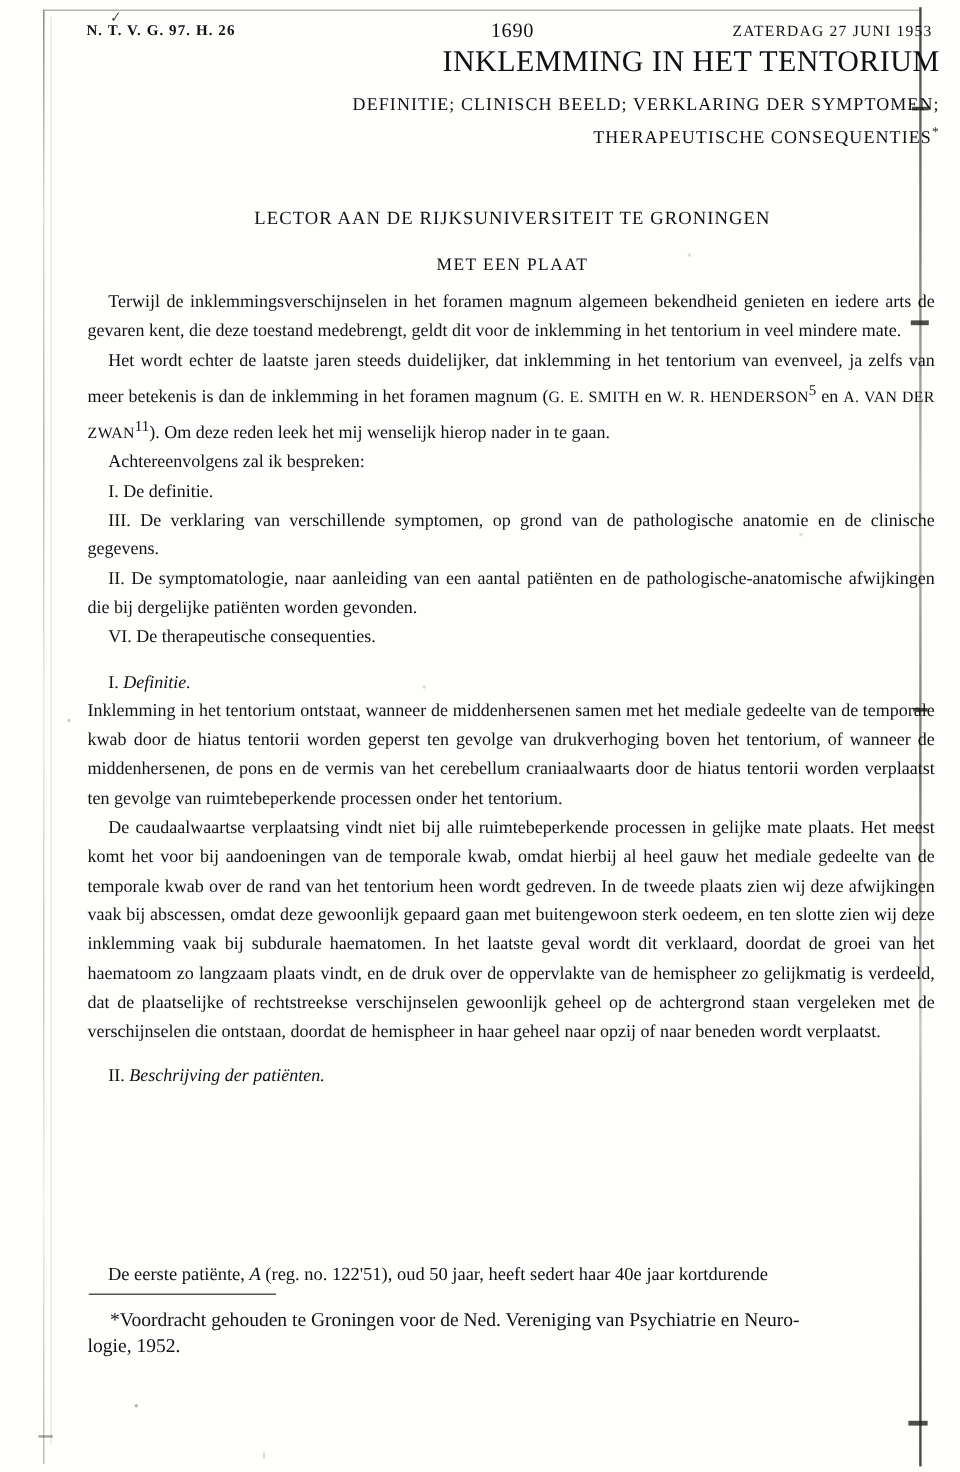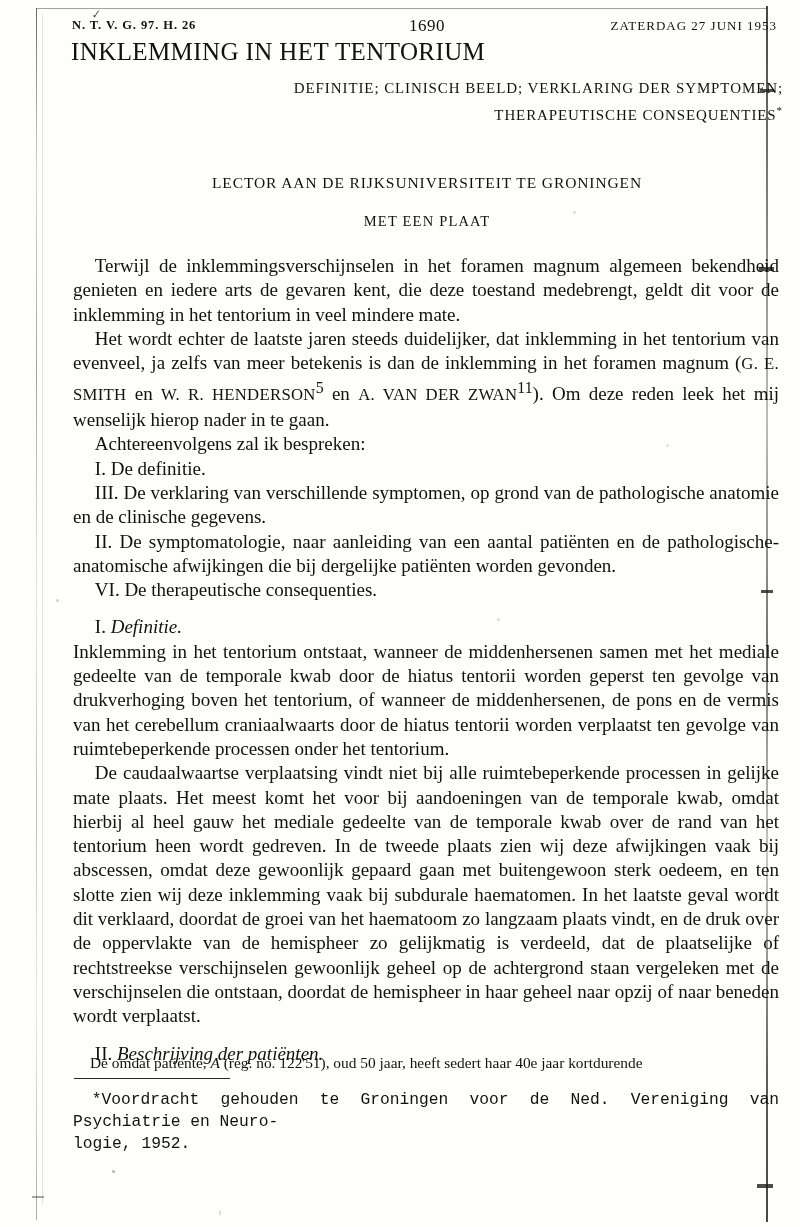--- a/index.html
+++ b/index.html
@@ -107,21 +107,21 @@
     position: absolute; right: 6px; top: 2px;
     font-variant: small-caps;
     font-size: 13px; letter-spacing: 1px;
   }
 
   h1.doc-title {
     position: absolute;
     left: 0; top: 38px;
     width: 712px;
     margin: 0;
-    text-align: left;
+    text-align: right;
     font-weight: 400;
     font-size: 25px;
     letter-spacing: .4px;
   }
 
   .subtitle {
     position: absolute;
     left: 0; width: 712px;
     text-align: right;
     font-variant: small-caps;
@@ -159,23 +159,23 @@
     left: 0; top: 213px;
     width: 712px;
     text-align: center;
     font-variant: small-caps;
     font-size: 14.5px;
     letter-spacing: 1.2px;
   }
 
   .body-col {
     position: absolute;
-    left: 2px; top: 254px;
+    left: 2px; top: 240px;
     width: 706px;
-    font-size: 19px;
+    font-size: 15px;
     line-height: 24.3px;
     text-align: justify;
     text-justify: inter-word;
   }
   .body-col p {
     margin: 0;
     text-indent: 1.15em;
   }
   .body-col p.noindent { text-indent: 0; }
   .body-col p.list-item { text-indent: 1.15em; }
@@ -208,21 +208,21 @@
     background: #2a2a28;
   }
   .footnote {
     position: absolute;
     left: 2px; top: 1089px;
     width: 706px;
     font-size: 16.3px;
     line-height: 22px;
     text-align: justify;
   }
-  .footnote p { margin: 0; text-indent: 1.15em; font-family: Liberation Mono, monospace; }
+  .footnote p { margin: 0; text-indent: 1.15em; }
   .footnote p.cont { text-indent: 0; }
 </style>
 </head>
 <body>
 
 <div id="scan-page">
 
   <div class="scan-top-rule"></div>
   <div class="scan-edge-left"></div>
   <div class="scan-edge-left2"></div>
@@ -275,21 +275,21 @@
       <p class="list-item">VI. De therapeutische consequenties.</p>
 
       <p class="sec-head"><span>I. </span><i>Definitie.</i></p>
 
       <p class="noindent">Inklemming in het tentorium ontstaat, wanneer de middenhersenen samen met het mediale gedeelte van de temporale kwab door de hiatus tentorii worden geperst ten gevolge van drukverhoging boven het tentorium, of wanneer de middenhersenen, de pons en de vermis van het cerebellum craniaalwaarts door de hiatus tentorii worden verplaatst ten gevolge van ruimtebeperkende processen onder het tentorium.</p>
       <p>De caudaalwaartse verplaatsing vindt niet bij alle ruimtebeperkende processen in gelijke mate plaats. Het meest komt het voor bij aandoeningen van de temporale kwab, omdat hierbij al heel gauw het mediale gedeelte van de temporale kwab over de rand van het tentorium heen wordt gedreven. In de tweede plaats zien wij deze afwijkingen vaak bij abscessen, omdat deze gewoonlijk gepaard gaan met buitengewoon sterk oedeem, en ten slotte zien wij deze inklemming vaak bij subdurale haematomen. In het laatste geval wordt dit verklaard, doordat de groei van het haematoom zo langzaam plaats vindt, en de druk over de oppervlakte van de hemispheer zo gelijkmatig is verdeeld, dat de plaatselijke of rechtstreekse verschijnselen gewoonlijk geheel op de achtergrond staan vergeleken met de verschijnselen die ontstaan, doordat de hemispheer in haar geheel naar opzij of naar beneden wordt verplaatst.</p>
 
       <p class="sec-head"><span>II. </span><i>Beschrijving der patiënten.</i></p>
     </div>
 
-    <div class="case-line"><span>De omdat patiënte, </span><i>A</i><span> (reg. no. 122'51), oud 50 jaar, heeft sedert haar 40e jaar kortdurende</span></div>
+    <div class="case-line"><span>De eerste patiënte, </span><i>A</i><span> (reg. no. 122'51), oud 50 jaar, heeft sedert haar 40e jaar kortdurende</span></div>
 
     <div class="footnote-rule"></div>
     <div class="footnote">
       <p>*Voordracht gehouden te Groningen voor de Ned. Vereniging van Psychiatrie en Neuro-</p>
       <p class="cont">logie, 1952.</p>
     </div>
 
   </div>
 </div>
 

